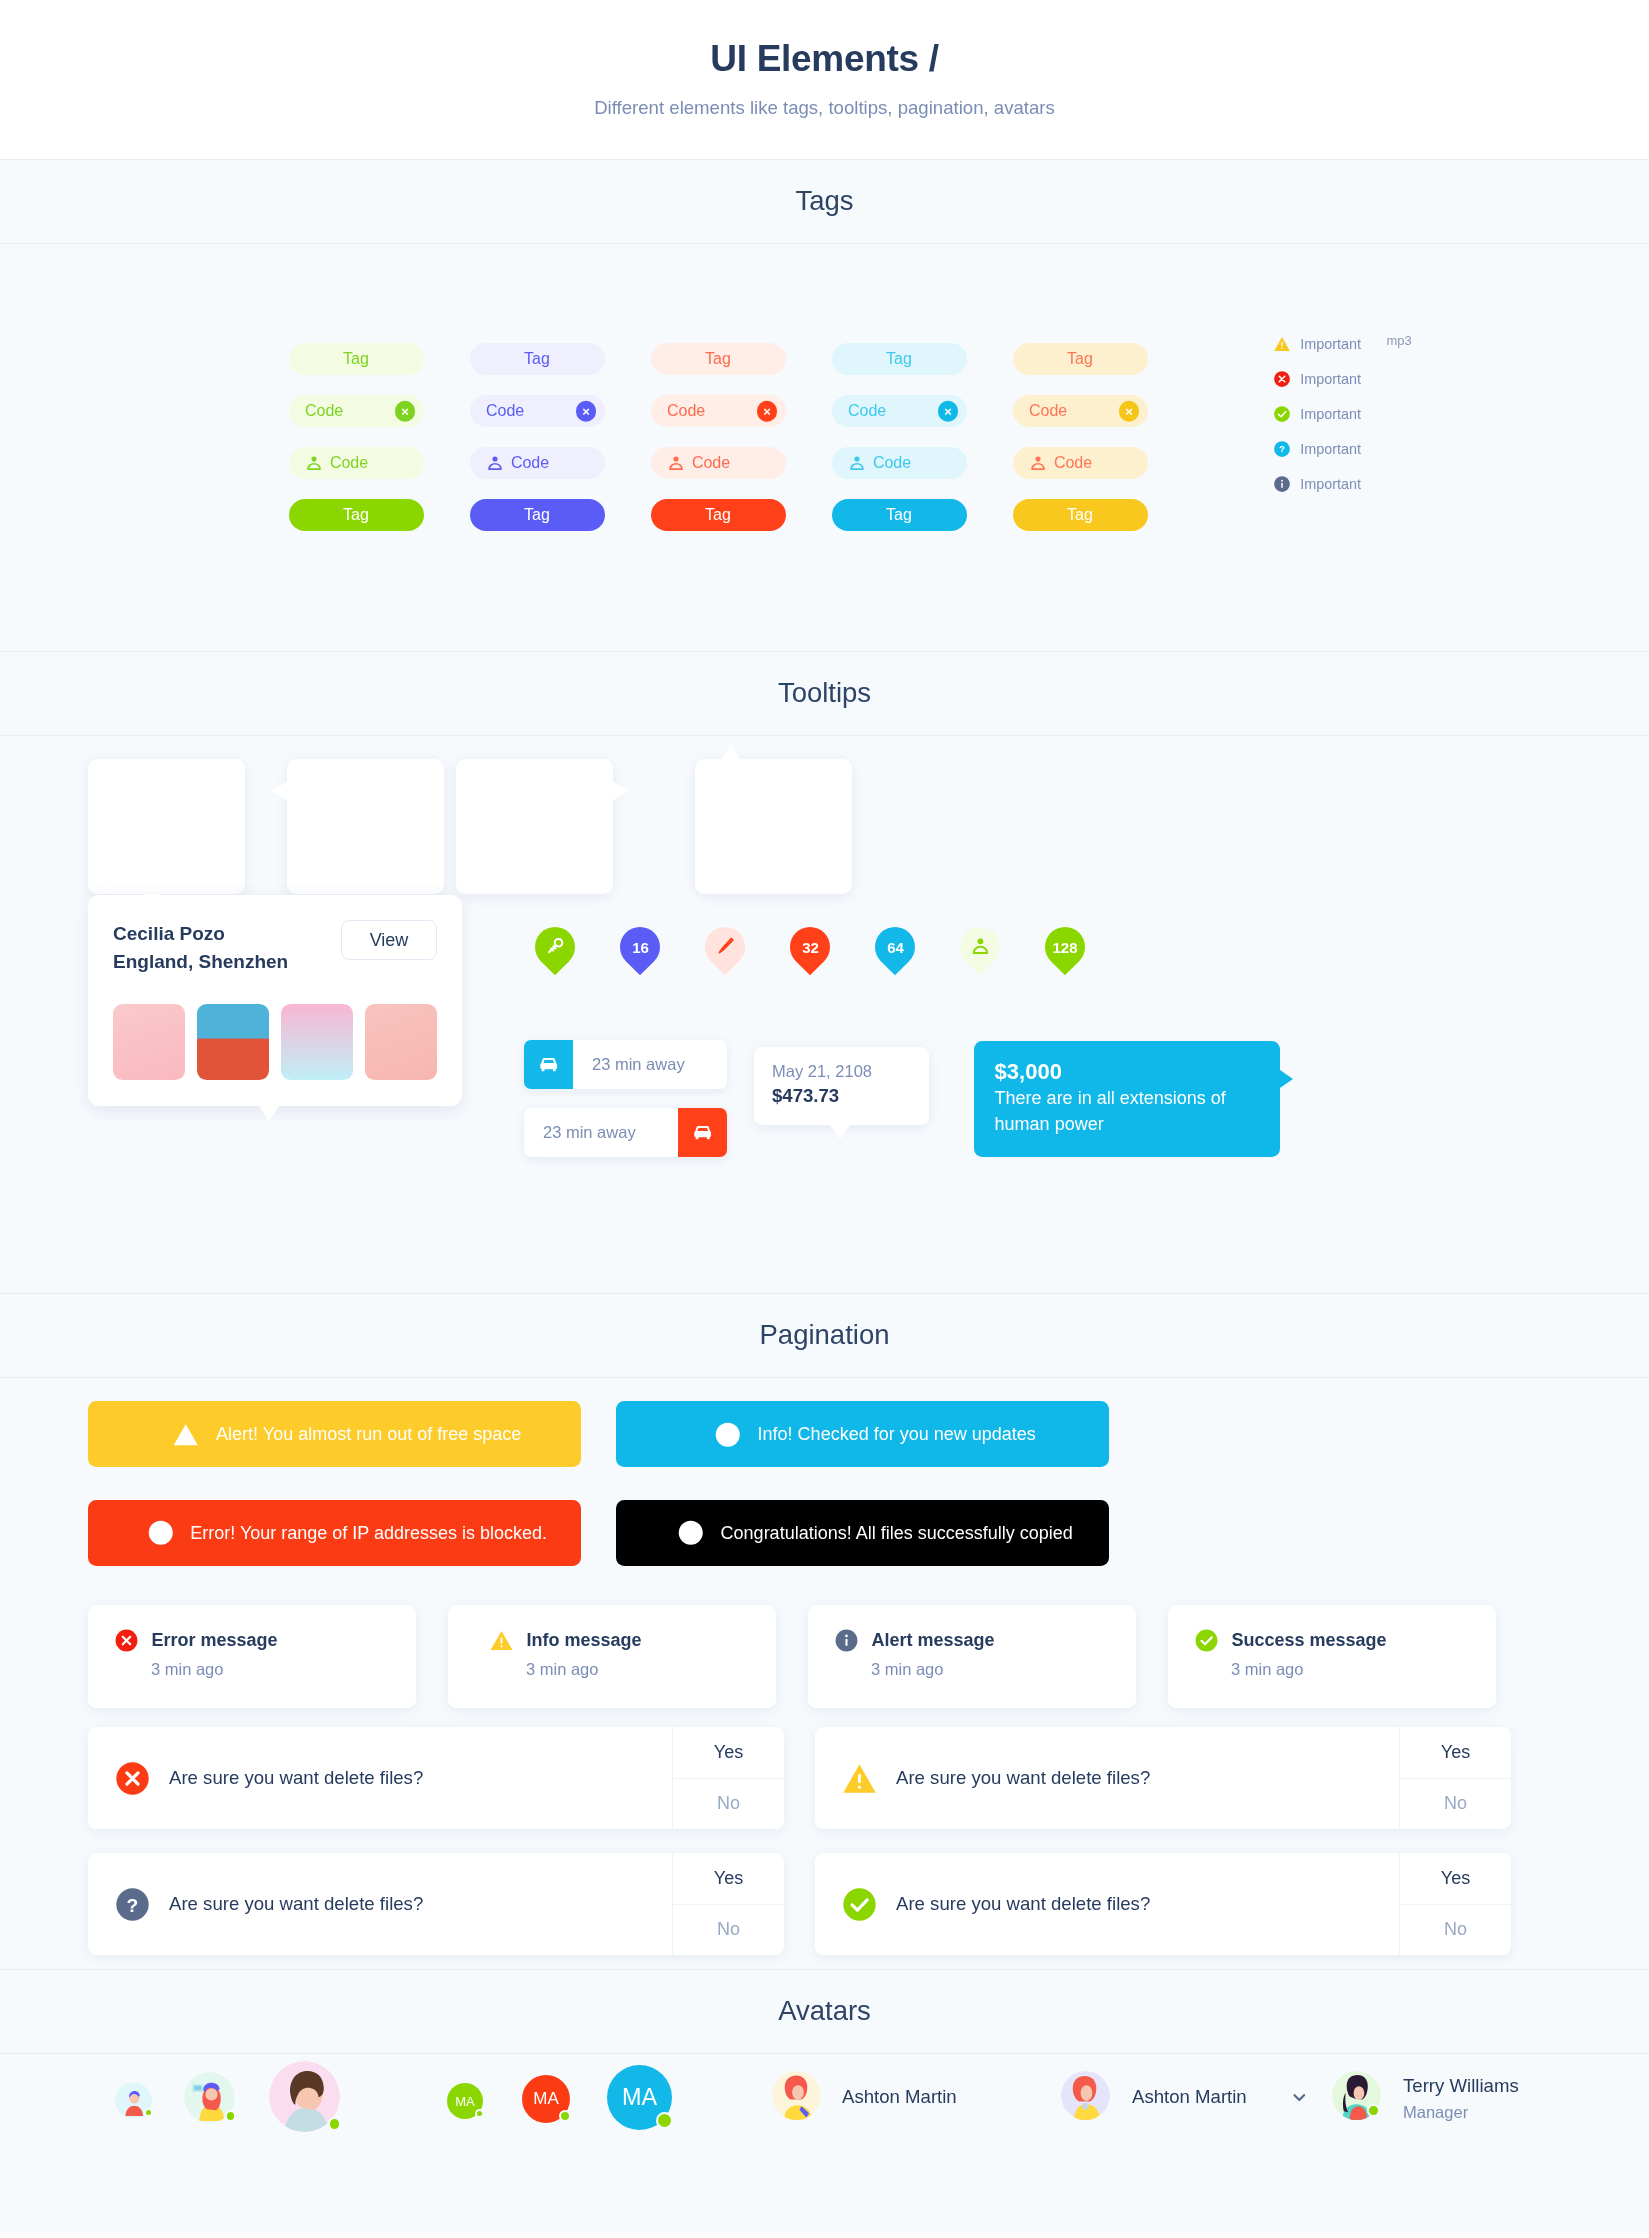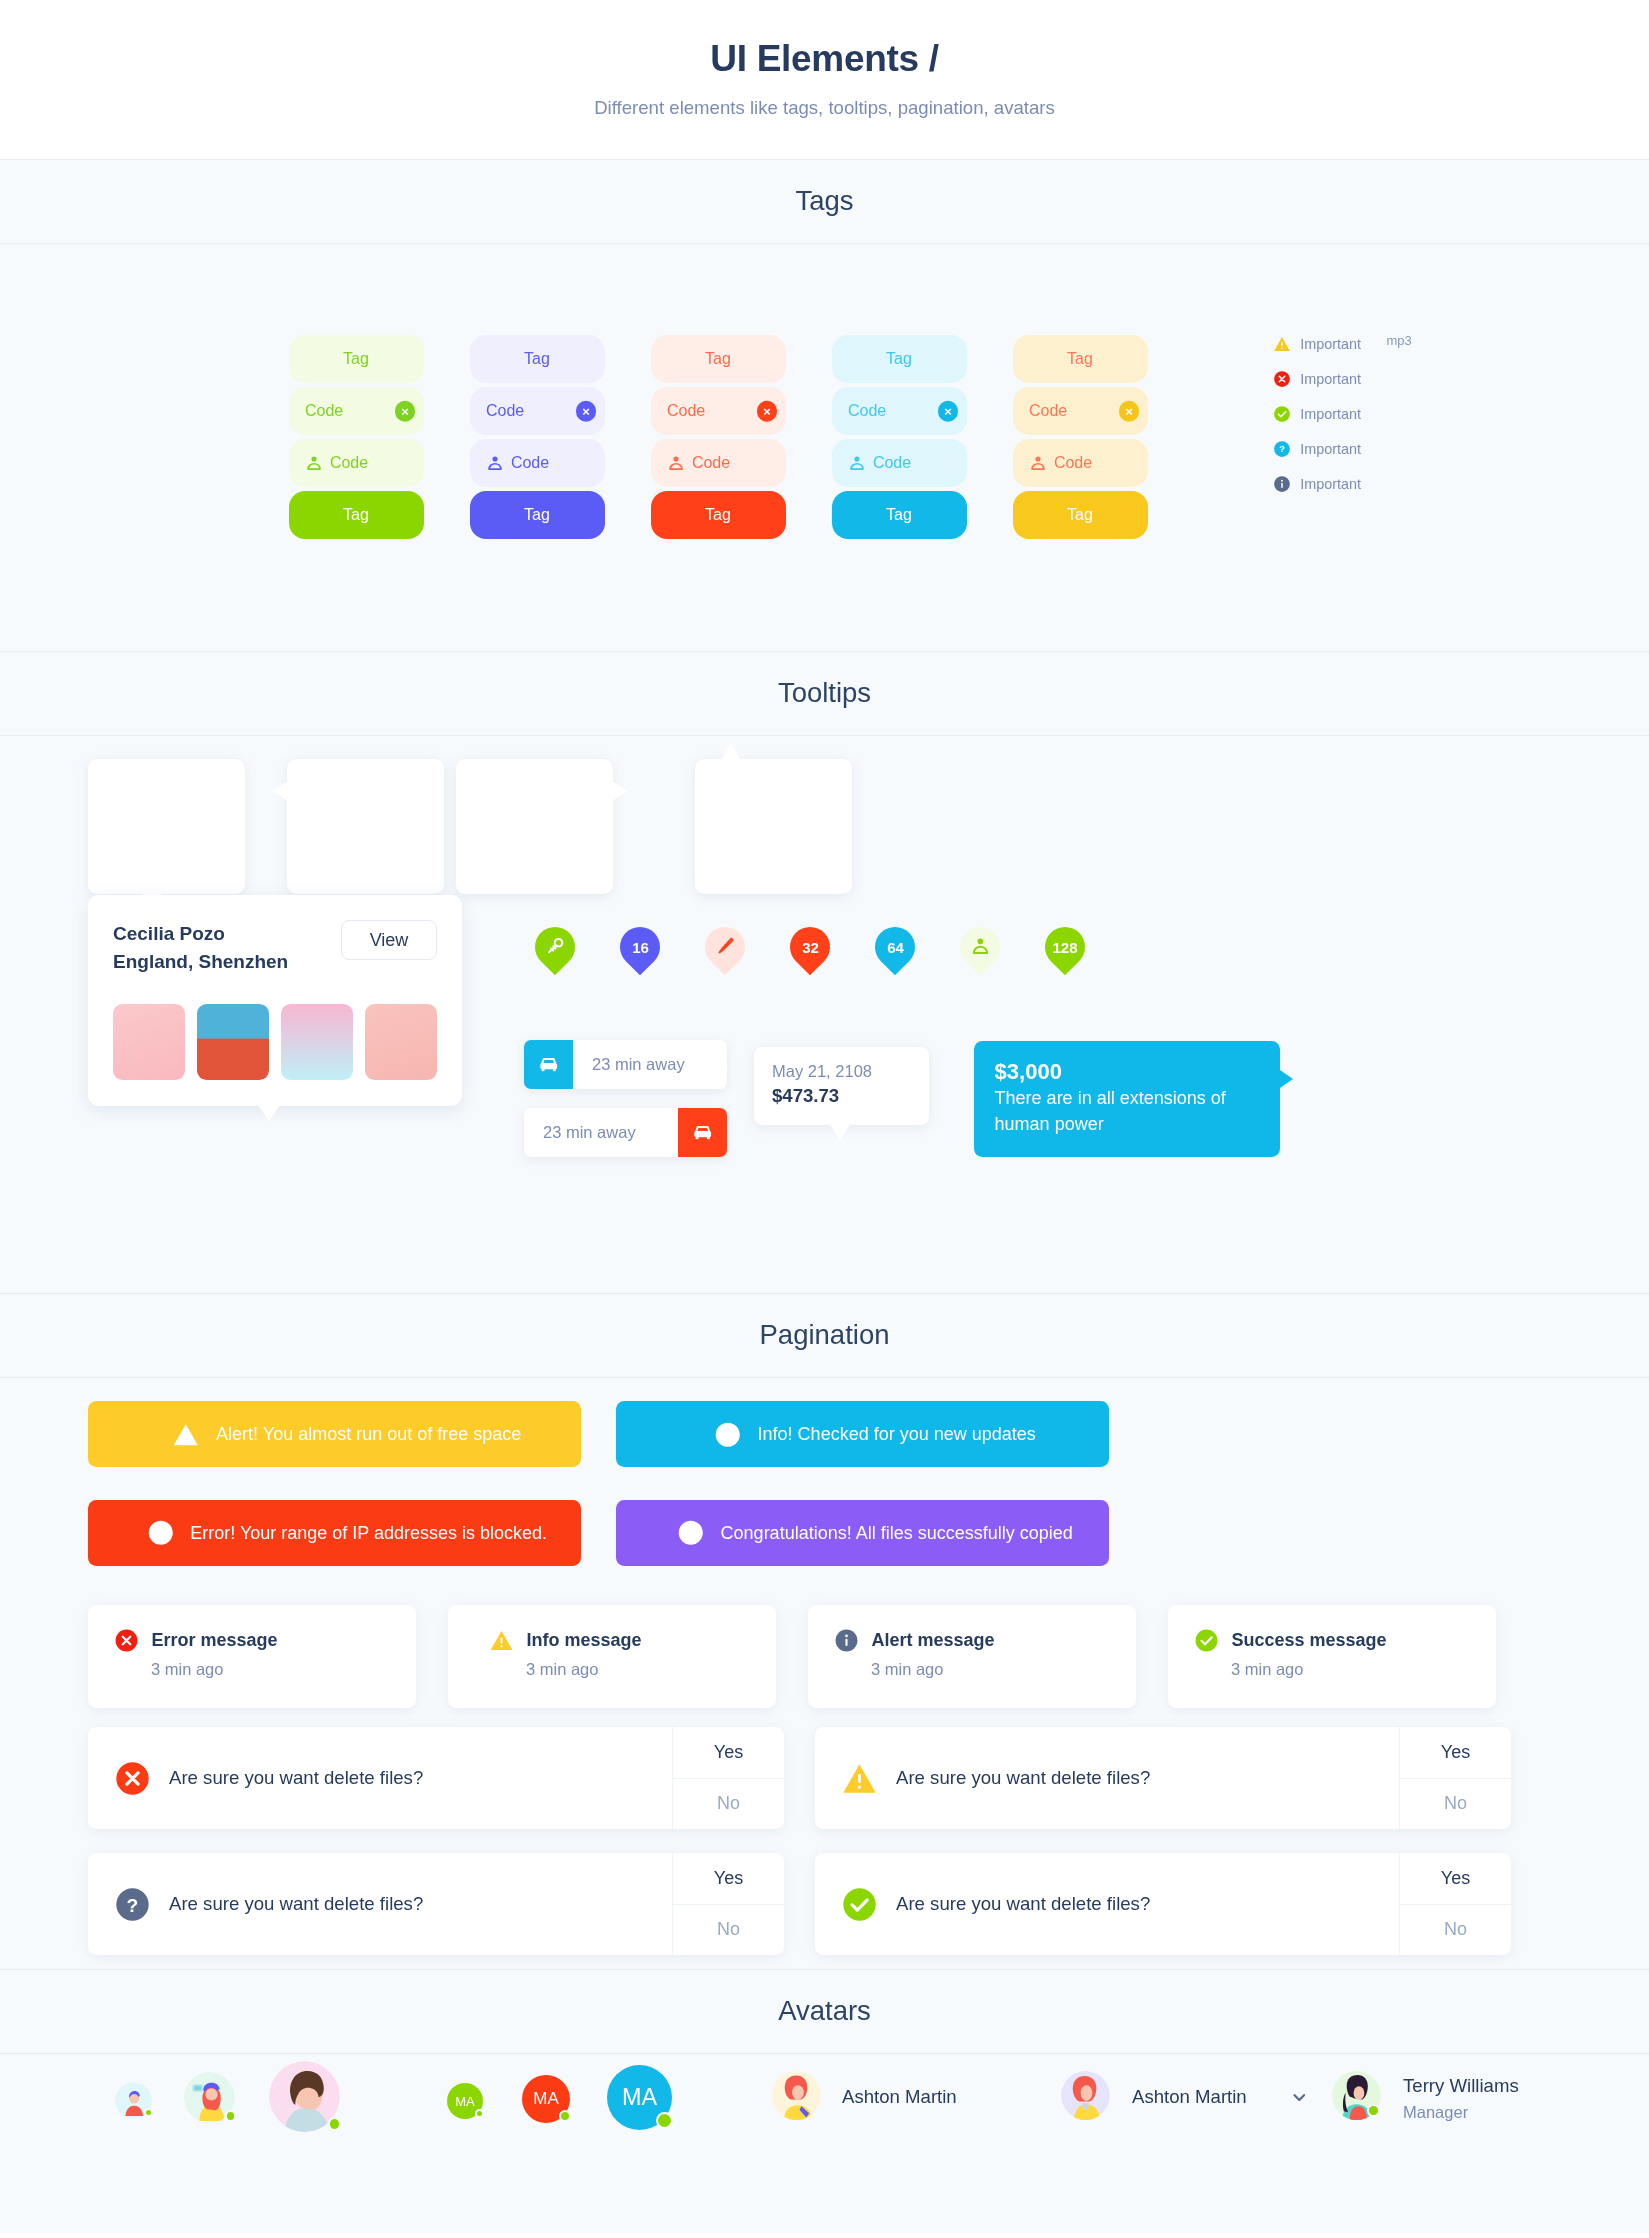--- a/index.html
+++ b/index.html
@@ -53,21 +53,21 @@
     position: relative;
     margin: 0 auto;
     width: 1072px;
     display: flex;
     gap: 0;
   }
   .tag-col { width: 181px; }
   .tag-row { height: 52px; display: flex; align-items: center; }
   .pill {
     width: 135px;
-    height: 48px;
+    height: 32px;
     border-radius: 16px;
     display: flex;
     align-items: center;
     justify-content: center;
     font-size: 16px;
   }
   .pill.left {
     justify-content: flex-start;
     padding-left: 16.5px;
     position: relative;
@@ -610,21 +610,21 @@
     <div class="banner" style="left: 616px; top: 23.4px; width: 493px; background: rgb(15, 184, 232);">
       <span class="b-ico">
         <svg width="27.5" height="27.5" viewBox="0 0 24 24">
           <circle cx="12" cy="12" r="10.5" fill="#ffffff"></circle>
           <circle cx="12" cy="7.6" r="1.25" fill="#fff"></circle>
           <rect x="11" y="10.2" width="2" height="7" rx="1" fill="#fff"></rect>
         </svg>
       </span>
       <span>Info! Checked for you new updates</span>
     </div>
-    <div class="banner" style="left: 616px; top: 122px; width: 493px; background: #8b5cf6;">
+    <div class="banner" style="left: 616px; top: 122px; width: 493px; background: #000000;">
       <span class="b-ico">
         <svg width="27.5" height="27.5" viewBox="0 0 24 24">
           <circle cx="12" cy="12" r="10.5" fill="#ffffff"></circle>
           <path d="M7.2 12.3 10.6 15.6 17 9" stroke="#fff" stroke-width="2.1" fill="none" stroke-linecap="round" stroke-linejoin="round"></path>
         </svg>
       </span>
       <span>Congratulations! All files successfully copied</span>
     </div>
     <div class="msg-card" style="left: 88px; top: 227px;">
       <div class="msg-head">

